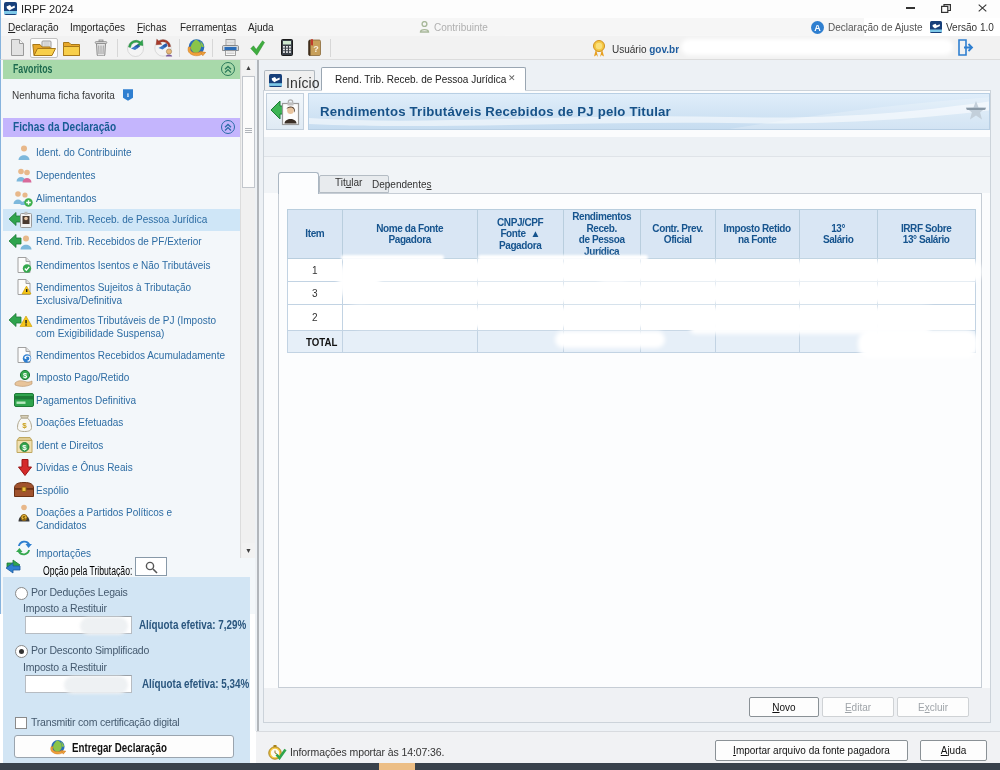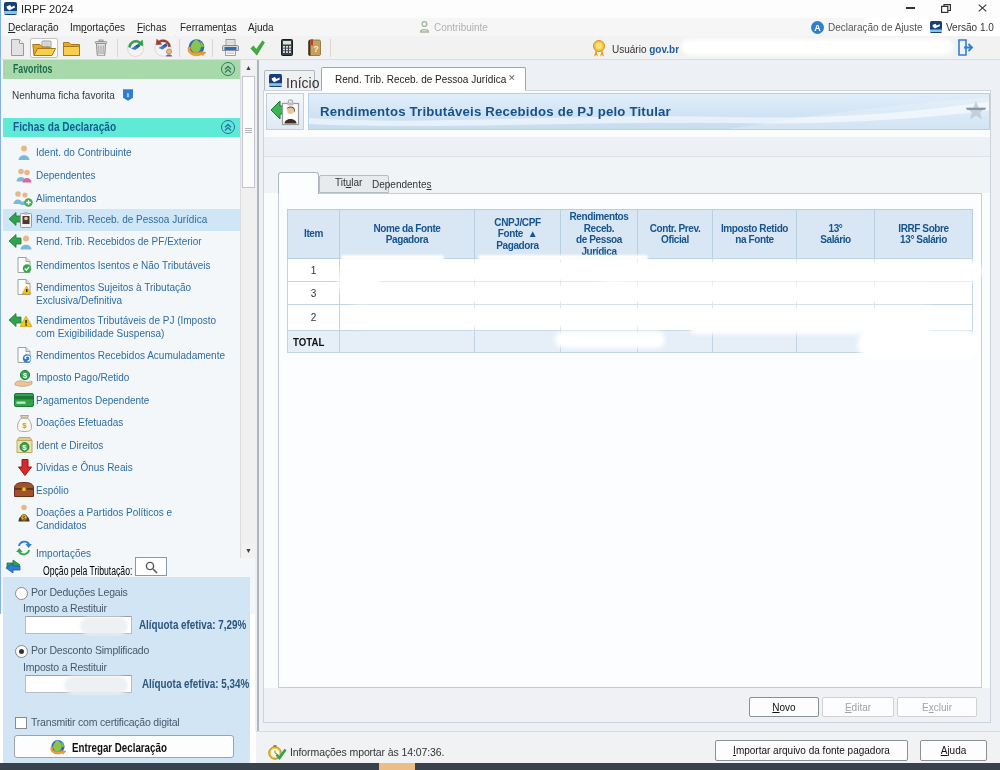--- a/index.html
+++ b/index.html
@@ -192,21 +192,21 @@
     <span class="chev" style="border:1px solid #2a7a5a">
         <svg width="12" height="12" viewBox="0 0 12 12" style="position:absolute;left:0;top:0">
           <path d="M3 6.2 L6 3.4 L9 6.2 M3 9.4 L6 6.6 L9 9.4" stroke="#2a7a5a" stroke-width="1.3" fill="none"></path>
         </svg>
       </span></div>
   <span class="abs" style="left:11px;top:30px;font-size:10px;color:#3a3a3a">Nenhuma ficha favorita</span>
   <svg class="abs" style="left:122px;top:29px" width="10" height="12" viewBox="0 0 13 15">
       <path d="M0 0 H13 V11 L6.5 15 L0 11 Z" fill="#2f7fd0"></path>
       <text x="6.5" y="10" font-size="9" font-weight="bold" fill="#fff" text-anchor="middle" font-family="Liberation Serif">i</text>
     </svg>
-  <div class="sbheader" style="top:58px;background:#5eead4;color:#185c94"><span class="cond" style="font-size:12px;transform:scaleX(0.84)">Fichas da Declaração</span>
+  <div class="sbheader" style="top:58px;background:#c4b5fd;color:#185c94"><span class="cond" style="font-size:12px;transform:scaleX(0.84)">Fichas da Declaração</span>
     <span class="chev" style="border:1px solid #2a6ca8">
         <svg width="12" height="12" viewBox="0 0 12 12" style="position:absolute;left:0;top:0">
           <path d="M3 6.2 L6 3.4 L9 6.2 M3 9.4 L6 6.6 L9 9.4" stroke="#2a6ca8" stroke-width="1.3" fill="none"></path>
         </svg>
       </span></div>
   <div class="abs" style="left:2px;top:149px;width:237px;height:22px;background:#cfe6f7"></div>
   <div id="fichaslist">
     <svg class="sbicon" style="top:84px" viewBox="0 0 16 16">
         <circle cx="8" cy="4.5" r="3" fill="#e8b88a"></circle>
         <path d="M2.5 16 C2.5 9.5 13.5 9.5 13.5 16 Z" fill="#7db8dc"></path>
@@ -275,21 +275,21 @@
         <circle cx="11" cy="6" r="4.6" fill="#35a84e" stroke="#1d7a36"></circle>
         <text x="11" y="9" font-size="7.5" font-weight="bold" fill="#fff" text-anchor="middle" font-family="Liberation Sans">$</text>
         <path d="M1 14 C4 11 8 11.5 11 12.5 C14 13.5 16 13 18 12 L18 15 C13 18 6 18 1 16 Z" fill="#e8c49a" stroke="#b8946a" stroke-width="0.6"></path>
       </svg>
     <span class="sbitem" style="top:311px">Imposto Pago/Retido</span>
     <svg class="sbicon" style="left:13px;top:333px;width:20px;height:14px" viewBox="0 0 20 14">
         <rect x="0.5" y="0.5" width="19" height="13" rx="1.5" fill="#2fa44d" stroke="#1d7a36"></rect>
         <rect x="0.5" y="3" width="19" height="3.4" fill="#1d7a36"></rect>
         <rect x="2.5" y="8.5" width="9" height="2.4" fill="#b8e8c0"></rect>
       </svg>
-    <span class="sbitem" style="top:334px">Pagamentos Dependente</span>
+    <span class="sbitem" style="top:334px">Pagamentos Definitiva</span>
     <svg class="sbicon" style="left:16px;top:354px;width:15px;height:18px" viewBox="0 0 15 18">
         <path d="M4.5 4 C1.5 7 0.5 10 0.5 13.5 C0.5 16.5 3 17.5 7.5 17.5 C12 17.5 14.5 16.5 14.5 13.5 C14.5 10 13.5 7 10.5 4 Z" fill="#f8f8f4" stroke="#b0a890"></path>
         <path d="M4.5 4 L3.5 1.5 L11.5 1.5 L10.5 4 Z" fill="#d8d0b8" stroke="#b0a890"></path>
         <text x="7.5" y="14" font-size="8" font-weight="bold" fill="#caa018" text-anchor="middle" font-family="Liberation Sans">$</text>
       </svg>
     <span class="sbitem" style="top:356px">Doações Efetuadas</span>
     <svg class="sbicon" style="left:15px;top:376px;width:17px;height:18px" viewBox="0 0 17 18">
         <path d="M1 4.5 H16 V16.5 H1 Z" fill="#f0e0b0" stroke="#c0a860"></path>
         <path d="M1 4.5 L3 1.5 H14 L16 4.5 Z" fill="#e0cc90" stroke="#c0a860"></path>
         <circle cx="8.5" cy="11" r="4.4" fill="#35a84e" stroke="#1d7a36"></circle>
@@ -459,21 +459,21 @@
         <td>2</td>
         <td></td>
         <td></td>
         <td></td>
         <td></td>
         <td></td>
         <td></td>
         <td></td>
       </tr>
   <tr class="totalrow" style="height:22px">
-        <td style="text-align:left;padding-left:5px"><span class="cond" style="font-weight:bold;color:#111;font-size:11px;transform:scaleX(0.88)">TOTAL</span></td>
+        <td style="text-align:left;padding-left:18px"><span class="cond" style="font-weight:bold;color:#111;font-size:11px;transform:scaleX(0.88)">TOTAL</span></td>
         <td></td>
         <td></td>
         <td></td>
         <td></td>
         <td></td>
         <td></td>
         <td></td>
       </tr>
 </tbody>
   </table>
@@ -486,21 +486,21 @@
 <div class="smudge" style="left:341px;top:261px;width:290px;height:20px"></div>
 <div class="smudge" style="left:595px;top:261px;width:387px;height:21px"></div>
 <div class="smudge" style="left:345px;top:284px;width:591px;height:19px"></div>
 <div class="smudge" style="left:350px;top:307px;width:580px;height:21px"></div>
 <div class="smudge" style="left:690px;top:324px;width:240px;height:10px"></div>
 <div class="smudge" style="left:555px;top:331px;width:110px;height:17px"></div>
 <div class="smudge" style="left:858px;top:330px;width:120px;height:28px"></div>
 
 <div class="btn" style="left:749px;top:697px;width:70px;height:20px;line-height:19px"><span class="mnem">N</span>ovo</div>
 <div class="btn dis" style="left:822px;top:697px;width:72px;height:20px;line-height:19px"><span class="mnem">E</span>ditar</div>
-<div class="btn dis" style="left:897px;top:697px;width:80px;height:20px;line-height:19px">E<span class="mnem">x</span>cluir</div>
+<div class="btn dis" style="left:897px;top:697px;width:72px;height:20px;line-height:19px">E<span class="mnem">x</span>cluir</div>
 
 <div id="footer" class="abs">
   <svg class="abs" style="left:12px;top:12px" width="19" height="16" viewBox="0 0 19 16">
       <circle cx="7" cy="9" r="6.2" fill="#f5c842" stroke="#a8821a" stroke-width="1"></circle>
       <circle cx="7" cy="9" r="4.2" fill="#fdfaf0"></circle>
       <rect x="5.5" y="1" width="3" height="2" fill="#a8821a"></rect>
       <path d="M7 6.5 V9 L9 10" stroke="#8a6a1a" stroke-width="0.9" fill="none"></path>
       <path d="M8.5 10.5 L11.5 14 L17.5 5.5" stroke="#2fa44d" stroke-width="2.6" fill="none"></path>
     </svg>
   <span class="abs" style="left:34px;top:14px;font-size:10.5px;color:#333;letter-spacing:-0.1px">Informações mportar às 14:07:36.</span>

